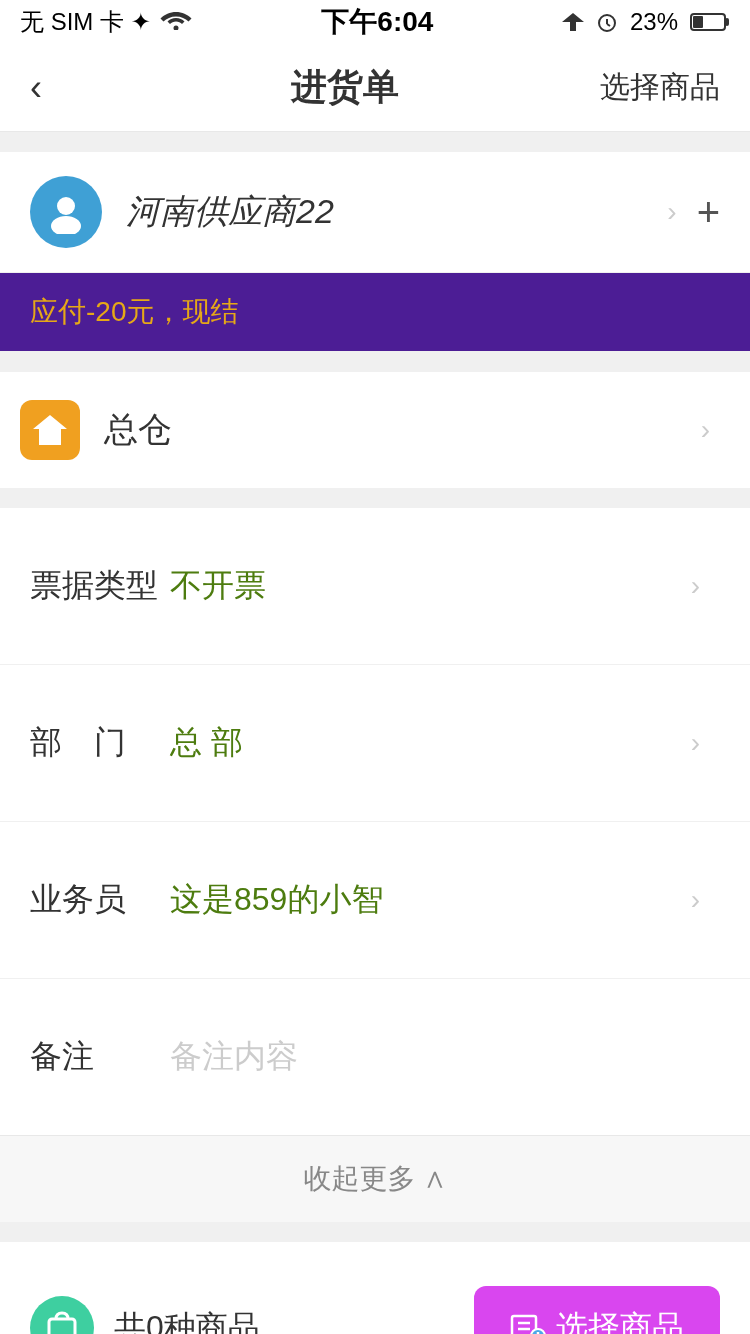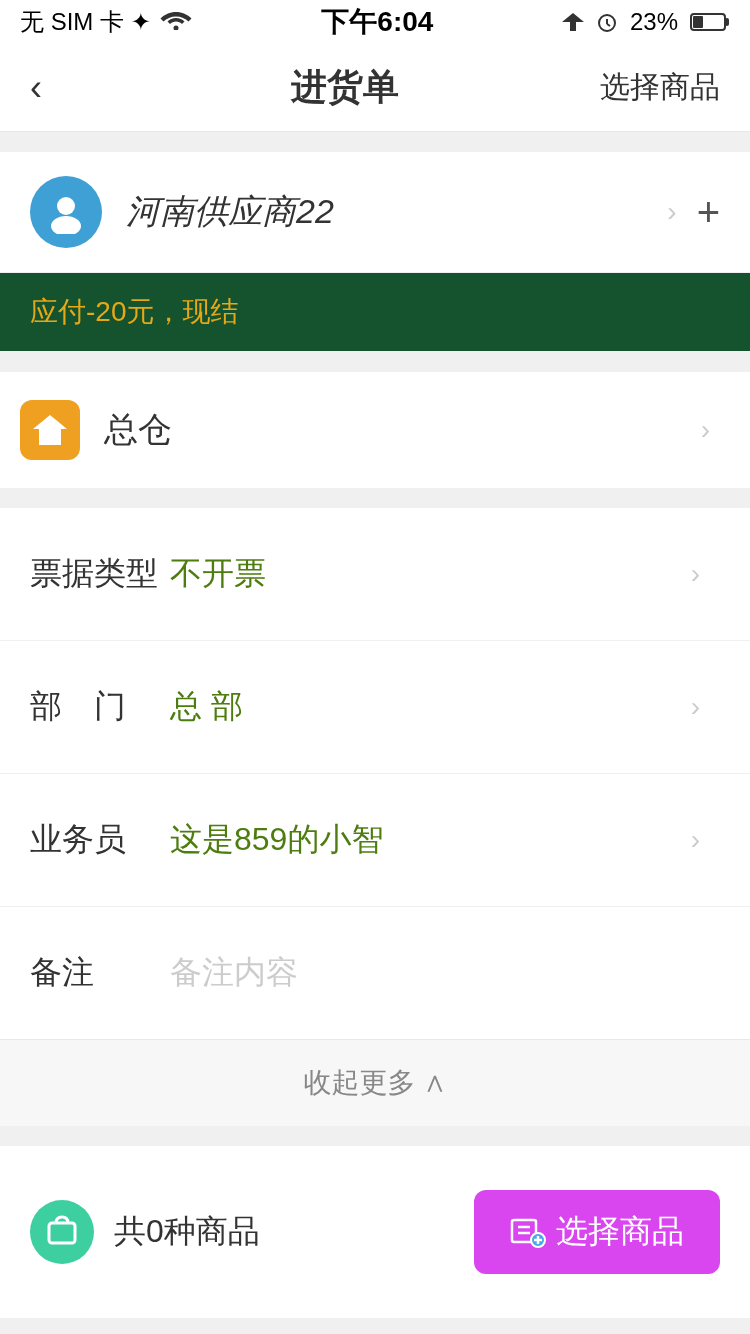--- a/index.html
+++ b/index.html
@@ -94,21 +94,21 @@
       margin-right: 20px;
     }
     .add-btn {
       color: #555;
       font-size: 40px;
       font-weight: 300;
     }
 
     
     .info-banner {
-      background: #14532d;
+      background: #4c1d95;
       padding: 20px 30px;
       font-size: 28px;
       color: #e6a817;
       border-bottom: 1px solid #f0f0f0;
     }
 
     
     .warehouse-row {
       display: flex;
       align-items: center;
@@ -129,21 +129,21 @@
       flex: 1;
       font-size: 34px;
       color: #333;
       font-weight: 500;
     }
 
     
     .form-row {
       display: flex;
       align-items: center;
-      padding: 44px 30px;
+      padding: 56px 30px;
       background: #fff;
       border-top: 1px solid #f0f0f0;
     }
     .form-label {
       width: 140px;
       font-size: 32px;
       color: #333;
       flex-shrink: 0;
     }
     .form-value {

